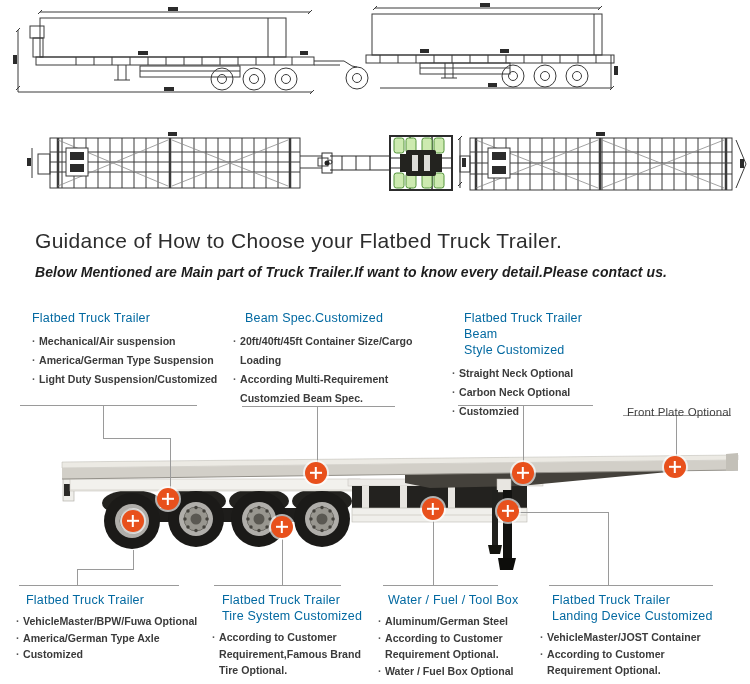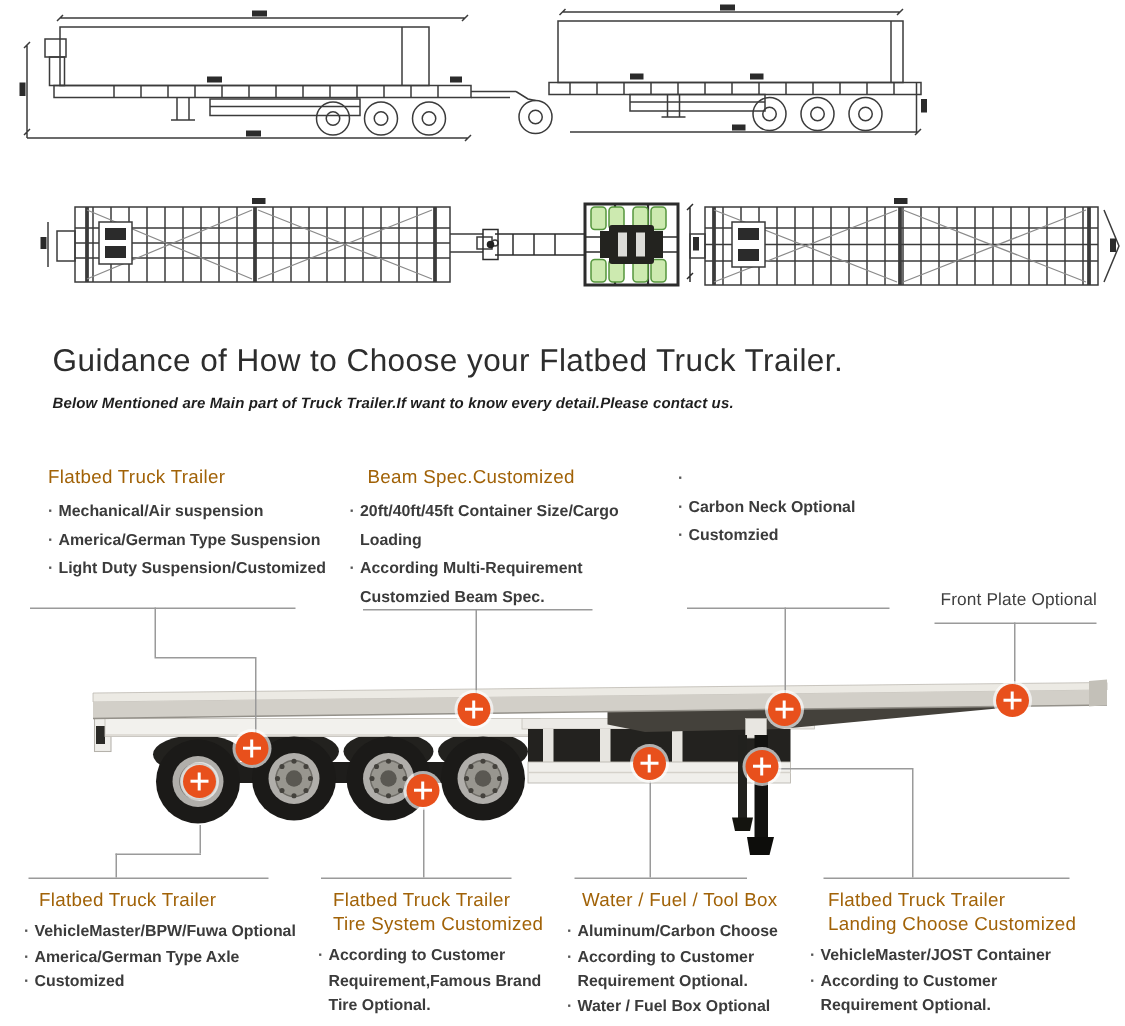--- a/index.html
+++ b/index.html
@@ -9,26 +9,26 @@
     -webkit-font-smoothing:antialiased;
   }
   .abs{position:absolute;}
   svg.scene{position:absolute;left:0;top:0;z-index:1;}
   
   .page-title{
     left:35px;top:229px;font-size:21px;letter-spacing:.3px;color:#2d2d2d;
     font-weight:400;z-index:4;
   }
   .page-subtitle{
-    left:35px;top:264px;font-size:10px;font-weight:bold;font-style:italic;
+    left:35px;top:264px;font-size:14px;font-weight:bold;font-style:italic;
     color:#1e1e1e;z-index:4;letter-spacing:.1px;text-align:right;
   }
   
   .co,.cb{z-index:4;}
-  .co-title{font-size:12.5px;color:#a16207;line-height:16px;letter-spacing:.2px;}
+  .co-title{font-size:12.5px;color:#0369a1;line-height:16px;letter-spacing:.2px;}
   .co .co-title{margin-bottom:6px;}
   .cb .co-title{margin-bottom:5px;}
   .bullet{display:flex;font-size:10.6px;font-weight:bold;color:#3b3b3b;}
   .co .bullet{line-height:19px;}
   .cb .bullet{line-height:16.5px;}
   .dot{width:7px;flex:none;color:#555;}
   .bullet.cont{padding-left:7px;}
   .fp-label{font-size:11.5px;color:#3f3f3f;z-index:4;letter-spacing:.1px;}
   
   .ln{position:absolute;background:var(--callout_line,#9a9a9a);z-index:3;}
@@ -289,34 +289,39 @@
   <div class="bullet">
       <span class="dot">·</span>
       <span>According Multi-Requirement</span>
     </div>
   <div class="bullet cont">
       <span>Customzied Beam Spec.</span>
     </div>
 </div>
 
 <div class="abs co" style="left:452px;top:310px;width:165px;">
-  <div class="bullet">
-      <span class="dot">·</span>
+  <div class="co-title" style="margin-left:12px;">
+    <div>Flatbed Truck Trailer  Beam</div>
+    <div>Style Customized</div>
+  </div>
+  <div class="bullet">
+      <span class="dot">·</span>
+      <span>Straight Neck Optional</span>
     </div>
   <div class="bullet">
       <span class="dot">·</span>
       <span>Carbon Neck Optional</span>
     </div>
   <div class="bullet">
       <span class="dot">·</span>
       <span>Customzied</span>
     </div>
 </div>
 
-<div class="abs fp-label" style="left:627px;top:394px;">Front Plate Optional</div>
+<div class="abs fp-label" style="left:627px;top:406px;">Front Plate Optional</div>
 
 <div class="abs cb" style="left:16px;top:592px;width:185px;">
   <div class="co-title" style="margin-left:10px;">
     <div>Flatbed Truck Trailer</div>
   </div>
   <div class="bullet">
       <span class="dot">·</span>
       <span>VehicleMaster/BPW/Fuwa Optional</span>
     </div>
   <div class="bullet">
@@ -345,39 +350,39 @@
       <span>Tire Optional.</span>
     </div>
 </div>
 
 <div class="abs cb" style="left:378px;top:592px;width:155px;">
   <div class="co-title" style="margin-left:10px;">
     <div>Water / Fuel / Tool Box</div>
   </div>
   <div class="bullet">
       <span class="dot">·</span>
-      <span>Aluminum/Carbon Choose</span>
+      <span>Aluminum/German Steel</span>
     </div>
   <div class="bullet">
       <span class="dot">·</span>
       <span>According to Customer</span>
     </div>
   <div class="bullet cont">
       <span>Requirement Optional.</span>
     </div>
   <div class="bullet">
       <span class="dot">·</span>
       <span>Water / Fuel Box Optional</span>
     </div>
 </div>
 
 <div class="abs cb" style="left:540px;top:592px;width:190px;">
   <div class="co-title" style="margin-left:12px;">
     <div>Flatbed Truck Trailer</div>
-    <div>Landing Choose Customized</div>
+    <div>Landing Device Customized</div>
   </div>
   <div class="bullet">
       <span class="dot">·</span>
       <span>VehicleMaster/JOST Container</span>
     </div>
   <div class="bullet">
       <span class="dot">·</span>
       <span>According to Customer</span>
     </div>
   <div class="bullet cont">

